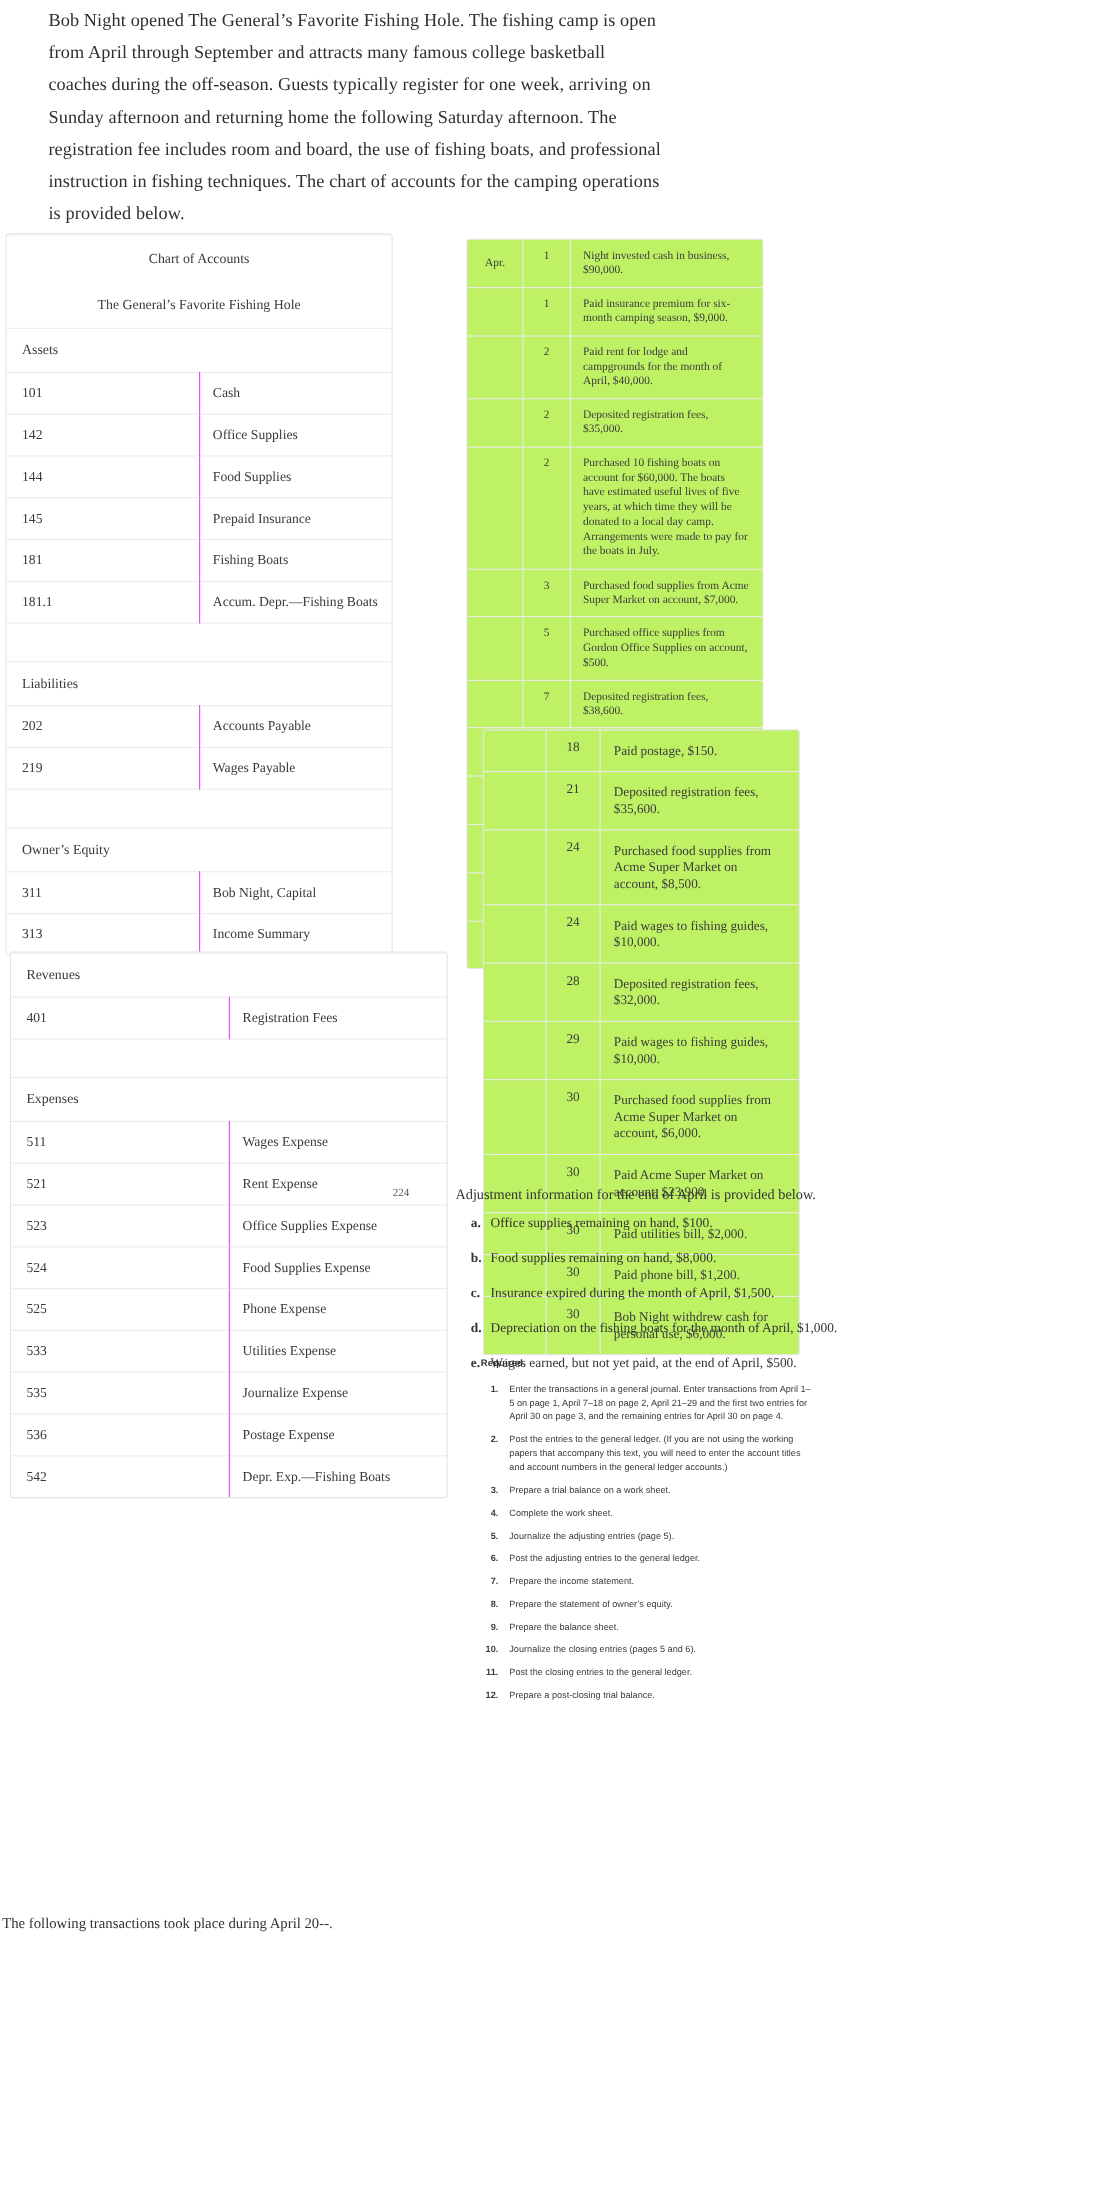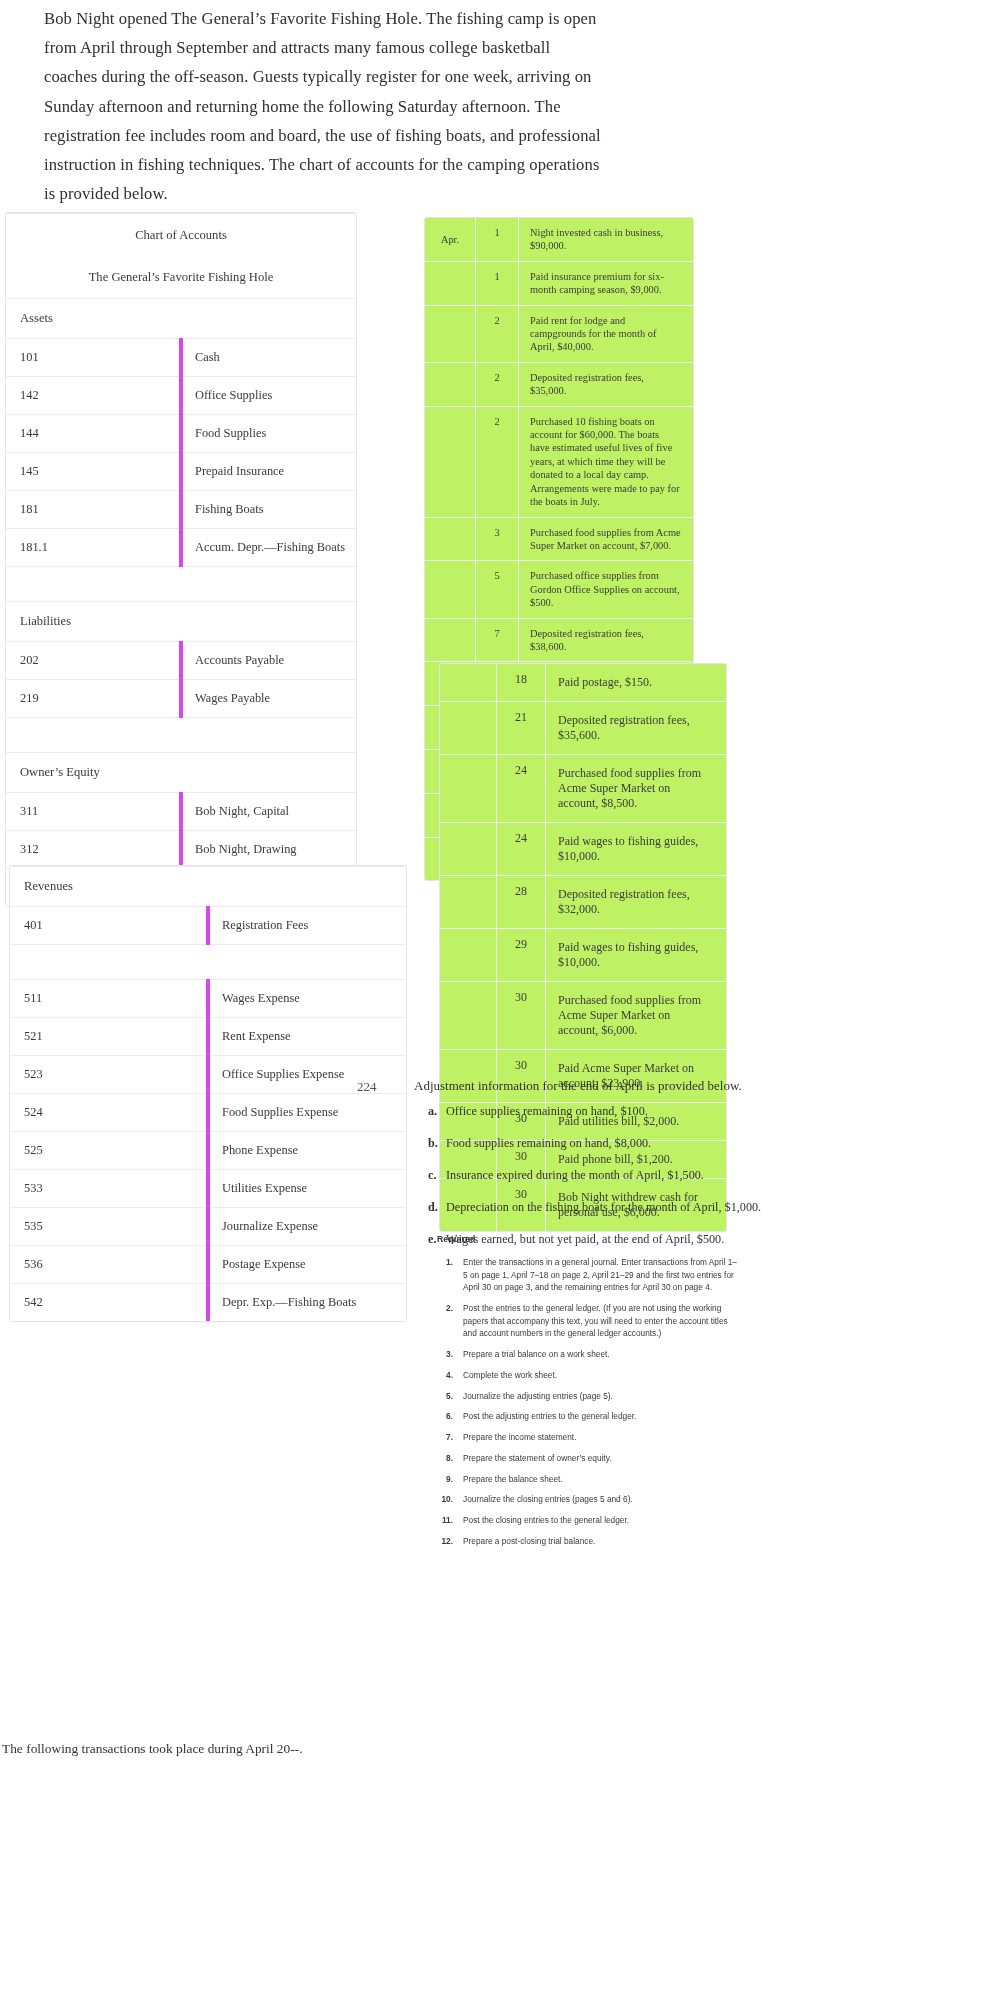--- a/index.html
+++ b/index.html
@@ -58,21 +58,21 @@
     border-top: none;
   }
   .coa .ttl-row.second td { border-top: 1px solid #ececec; }
   .coa .sec-row td {
     padding: 12px 0 12px 14px;
     font-size: 12.6px;
   }
   .coa .acct-row td.num {
     width: 62px;
     padding: 11px 0 11px 14px;
-    border-right: 4px solid #d946ef;
+    border-right: 1px solid #d946ef;
   }
   .coa .acct-row td.nme {
     padding: 11px 0 11px 12px;
   }
   .coa .blank-row td { height: 34px; border-top: 1px solid #ececec; }
 
   #coa1 { top: 212px; }
   #coa2 { top: 865px; left: 9px; width: 398px; }
 
   
@@ -104,21 +104,21 @@
   #jrn2 table td { font-size: 12px; line-height: 15px; }
   #jrn2 td.mon { width: 52px; }
   #jrn2 td.day { width: 44px; margin-top: 17px; }
   #jrn2 td.dsc { padding: 11px 14px 11px 12px; }
 
   
   #pageno {
     position: absolute;
     left: 357px;
     top: 1079px;
-    font-size: 13px;
+    font-size: 10px;
     color: #555;
   }
 
   
   #trans-caption {
     position: absolute;
     left: 2px;
     top: 1741px;
     font-size: 13.4px;
     color: #333;
@@ -243,43 +243,42 @@
           <td colspan="2"></td>
         </tr>
         <tr class="sec-row">
           <td colspan="2">Owner’s Equity</td>
         </tr>
         <tr class="acct-row">
           <td class="num">311</td>
           <td class="nme">Bob Night, Capital</td>
         </tr>
         <tr class="acct-row">
-          <td class="num">312</td>
-          <td class="nme">Bob Night, Drawing</td>
-        </tr>
-        <tr class="acct-row">
           <td class="num">313</td>
           <td class="nme">Income Summary</td>
         </tr>
       </tbody>
   </table>
 </div>
 
 <div class="doc-table coa" id="coa2">
   <table>
     <tbody id="coa2-body">
         <tr class="sec-row">
           <td colspan="2">Revenues</td>
         </tr>
         <tr class="acct-row">
           <td class="num">401</td>
           <td class="nme">Registration Fees</td>
         </tr>
         <tr class="blank-row">
           <td colspan="2"></td>
+        </tr>
+        <tr class="sec-row">
+          <td colspan="2">Expenses</td>
         </tr>
         <tr class="acct-row">
           <td class="num">511</td>
           <td class="nme">Wages Expense</td>
         </tr>
         <tr class="acct-row">
           <td class="num">521</td>
           <td class="nme">Rent Expense</td>
         </tr>
         <tr class="acct-row">

